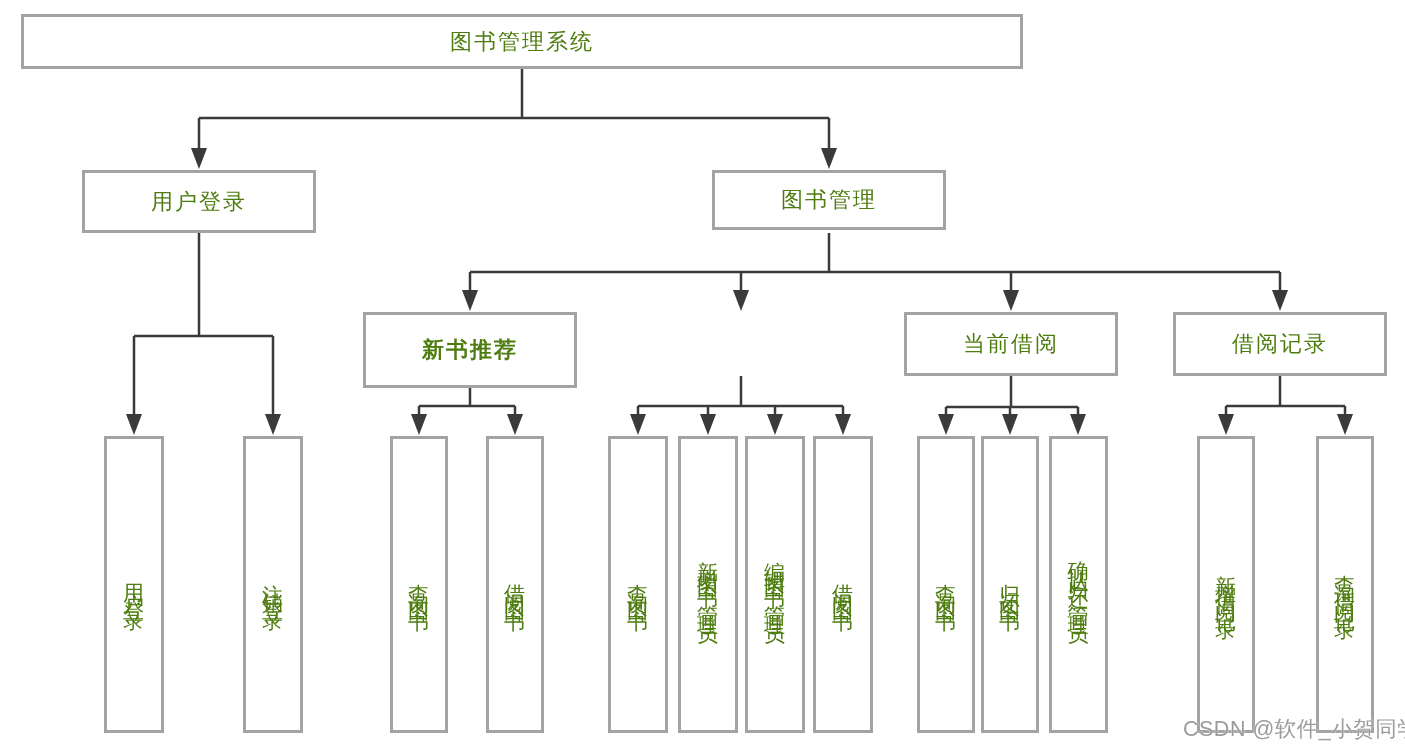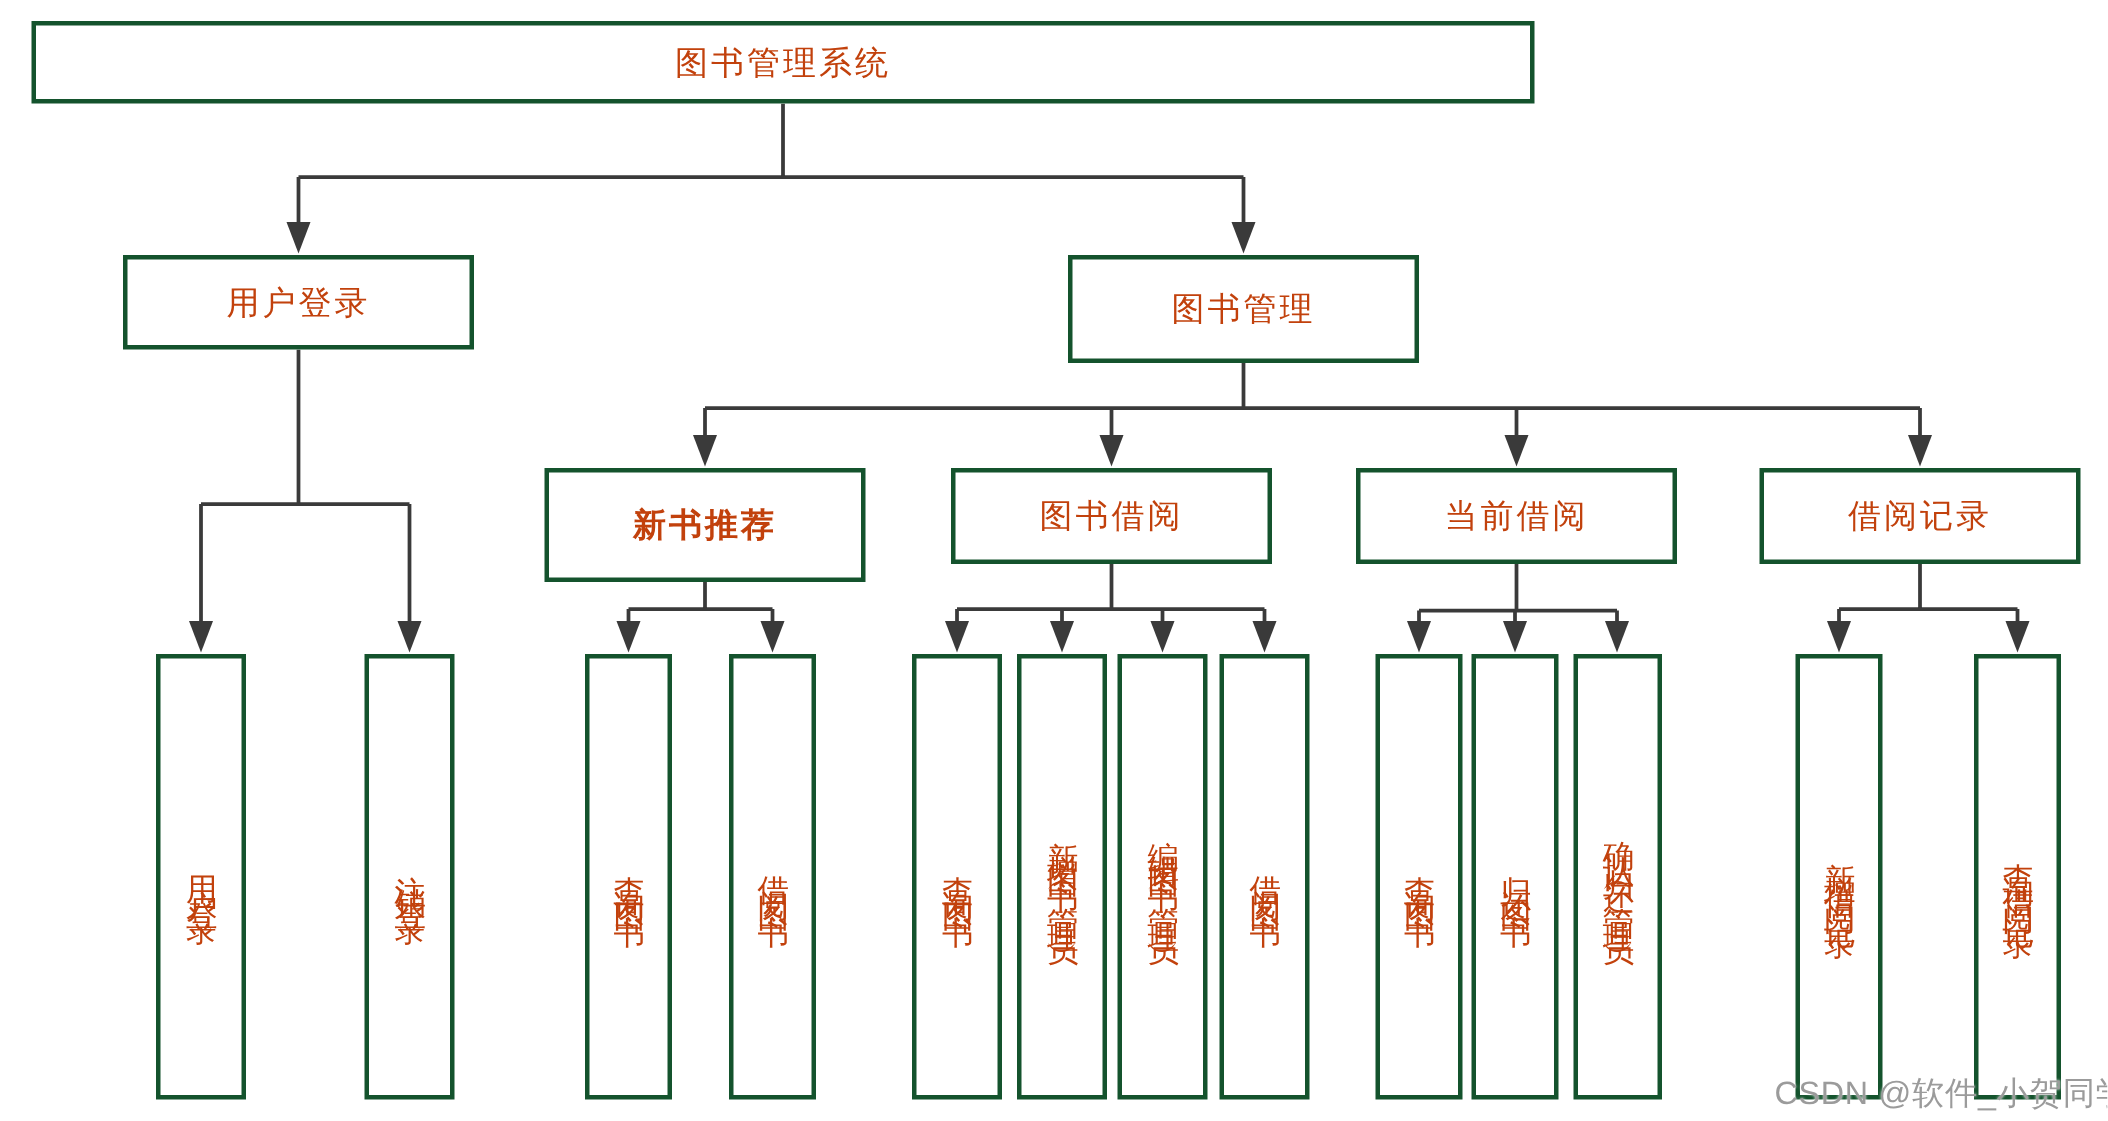--- a/index.html
+++ b/index.html
@@ -17,23 +17,23 @@
   }
   .connectors {
     position: absolute;
     left: 0;
     top: 0;
     z-index: 1;
   }
   .node {
     position: absolute;
     box-sizing: border-box;
-    border: 3px solid #14532d;
+    border: 3px solid #a3a3a3;
     background: #ffffff;
-    color: #c2410c;
+    color: #4d7c0f;
     display: flex;
     align-items: center;
     justify-content: center;
     font-size: 22px;
     letter-spacing: 2px;
     z-index: 2;
     white-space: nowrap;
   }
   .leaf {
     writing-mode: vertical-rl;
@@ -89,24 +89,23 @@
       <polygon points="1002,414 1018,414 1010,435"></polygon>
       <polygon points="1070,414 1086,414 1078,435"></polygon>
       <polygon points="1218,414 1234,414 1226,435"></polygon>
       <polygon points="1337,414 1353,414 1345,435"></polygon>
     </g>
   </svg>
 
   <div class="node" style="left:21px; top:14px; width:1002px; height:55px;">图书管理系统</div>
 
   <div class="node" style="left:82px; top:170px; width:234px; height:63px;">用户登录</div>
-  <div class="node" style="left:712px; top:170px; width:234px; height:72px;">图书管理</div>
+  <div class="node" style="left:712px; top:170px; width:234px; height:60px;">图书管理</div>
 
   <div class="node" style="left:363px; top:312px; width:214px; height:76px;font-weight:bold;">新书推荐</div>
-  <div class="node" style="left:634px; top:312px; width:214px; height:64px;">图书借阅</div>
   <div class="node" style="left:904px; top:312px; width:214px; height:64px;font-family:Liberation Mono, monospace;">当前借阅</div>
   <div class="node" style="left:1173px; top:312px; width:214px; height:64px;">借阅记录</div>
 
   <div class="node leaf" style="left:104px; top:436px; width:60px; height:297px;">用户登录</div>
   <div class="node leaf" style="left:243px; top:436px; width:60px; height:297px;">注销登录</div>
 
   <div class="node leaf" style="left:390px; top:436px; width:58px; height:297px;">查询图书</div>
   <div class="node leaf" style="left:486px; top:436px; width:58px; height:297px;">借阅图书</div>
 
   <div class="node leaf" style="left:608px; top:436px; width:60px; height:297px;">查询图书</div>

